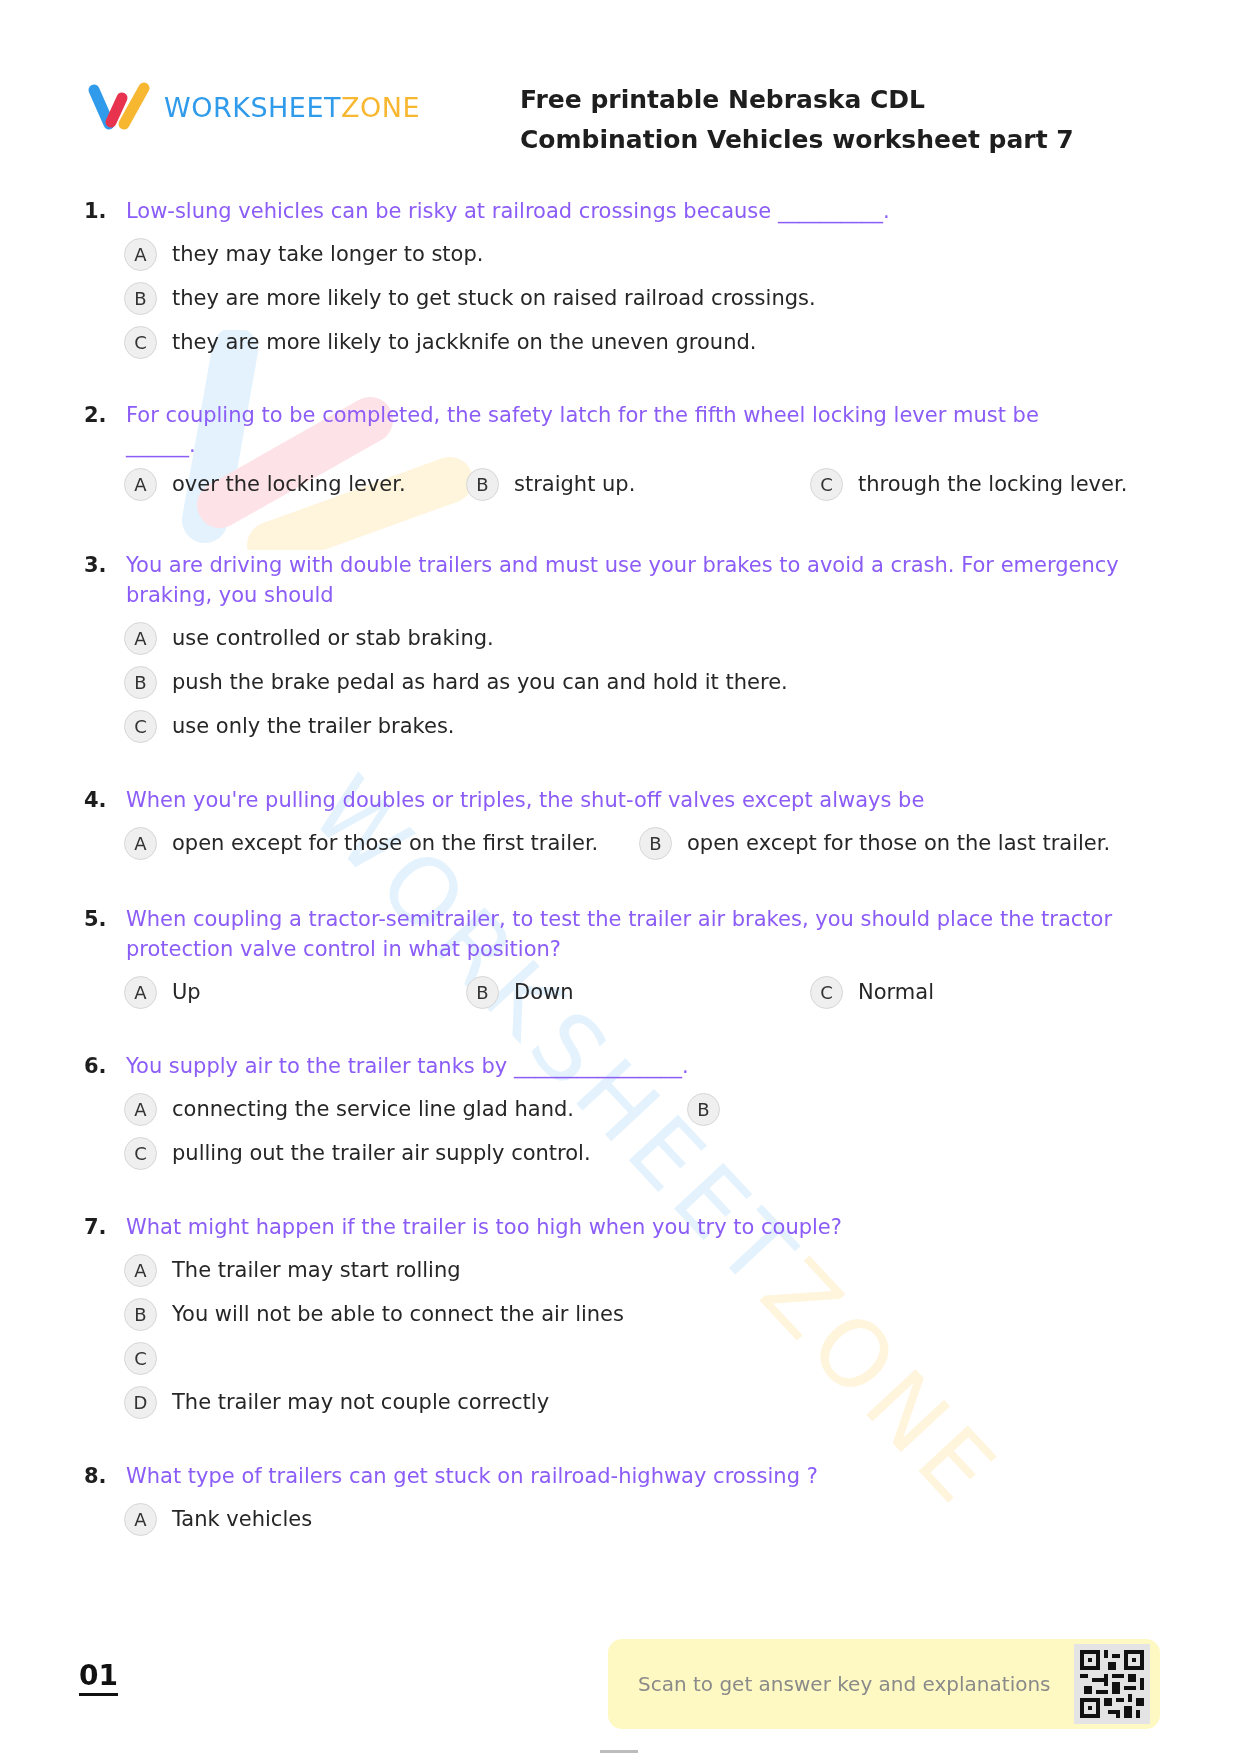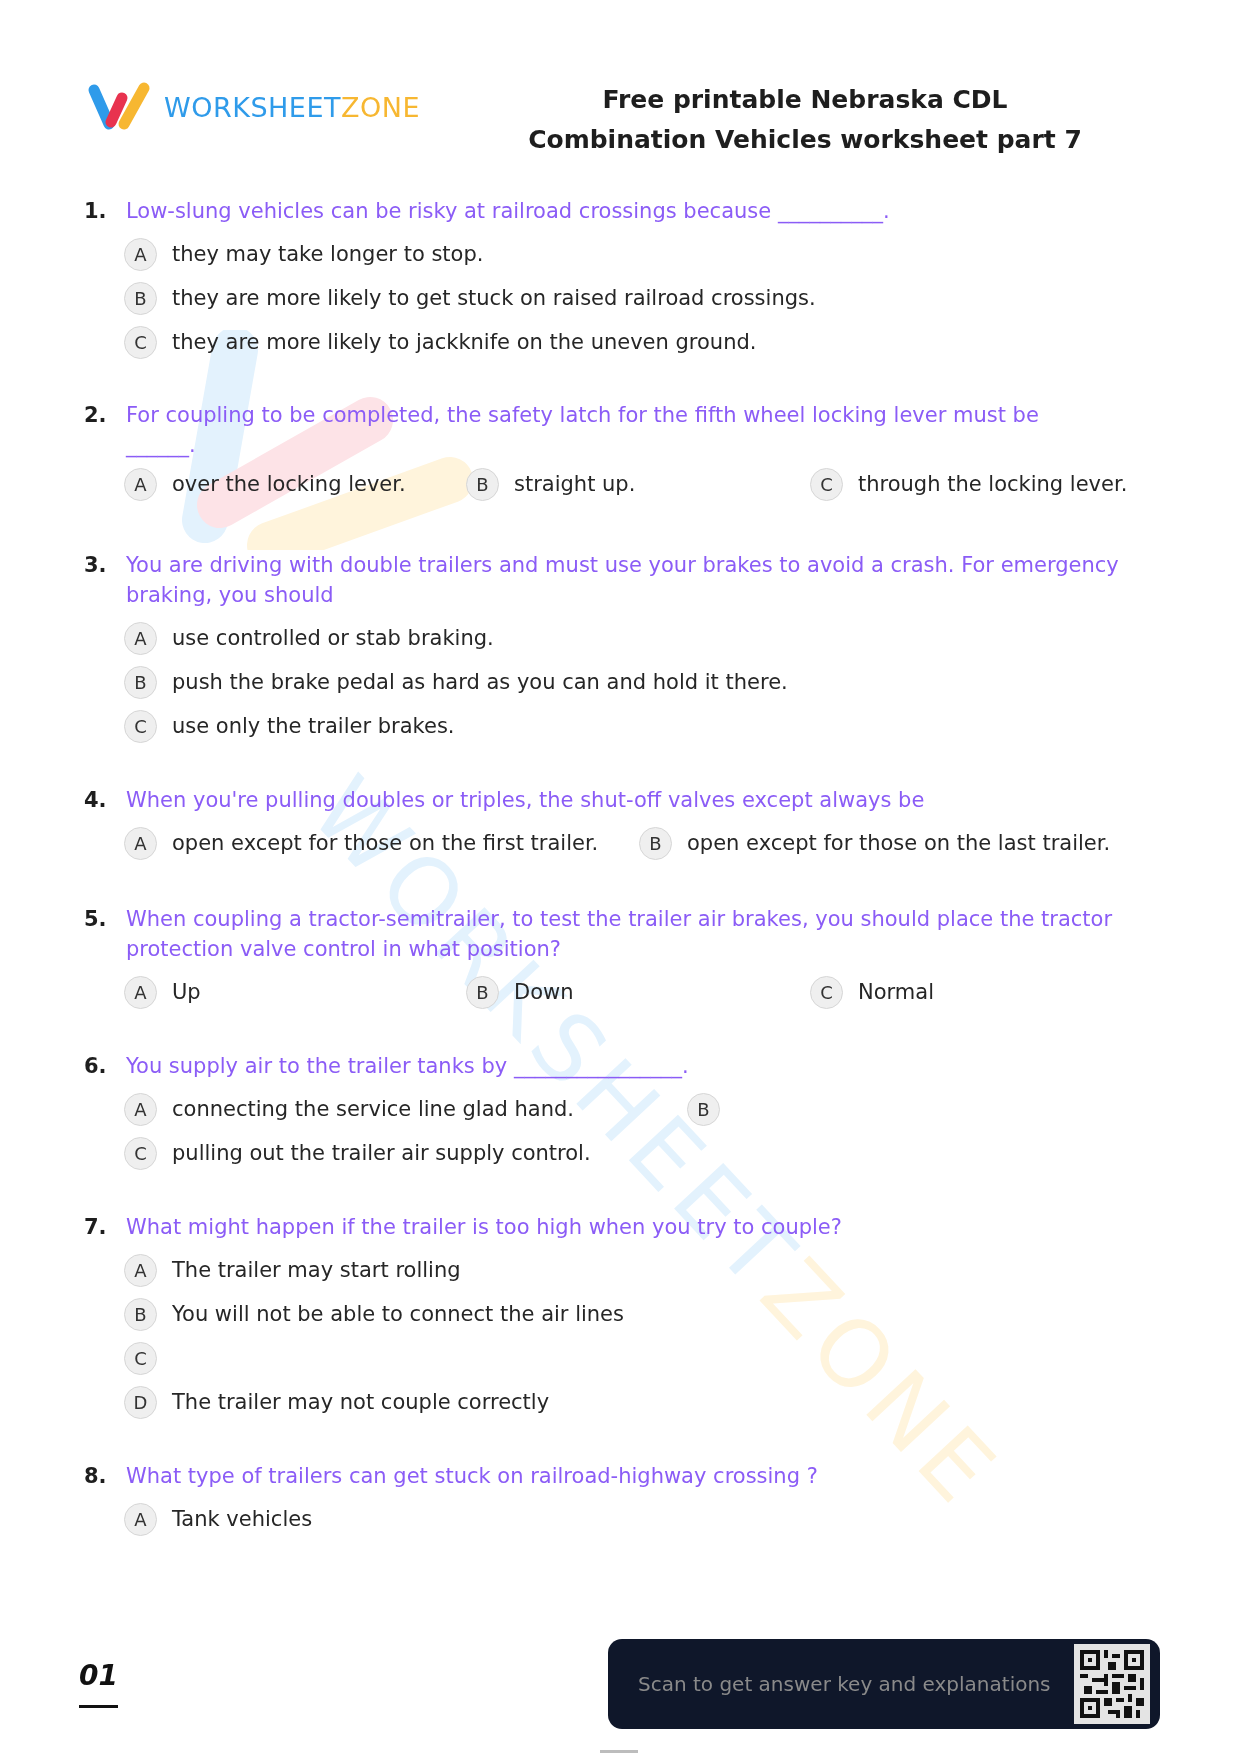--- a/index.html
+++ b/index.html
@@ -17,39 +17,39 @@
     .wm-text .w1 { color: #e3f2fd; }
     .wm-text .w2 { color: #fff4dc; }
 
     
     .logo { position: absolute; left: 84px; top: 80px; display: flex; align-items: center; }
     .logo svg { width: 70px; height: 54px; }
     .logo-text { margin-left: 10px; font-family: "DejaVu Sans", sans-serif; font-size: 27px; letter-spacing: 0.5px; }
     .logo-text .lw { color: #2f9bea; }
     .logo-text .lz { color: #f7b731; }
 
-    .title { position: absolute; left: 520px; top: 80px; width: 570px; text-align: center;
+    .title { position: absolute; left: 520px; top: 80px; width: 570px; 
              font-family: "DejaVu Sans", sans-serif; font-weight: 700; font-size: 25px; line-height: 40px; color: #1e1e1e; }
 
     
     .q { position: absolute; left: 84px; width: 1080px; }
     .q-row { display: flex; align-items: flex-start; }
     .q-num { width: 42px; font-weight: 700; font-size: 21px; line-height: 30px; color: #1e1e1e; }
     .q-text { flex: 1; font-size: 21px; line-height: 30px; color: #8b5cf6; }
     .opts { margin-left: 40px; position: relative; }
     .opt { display: flex; align-items: center; height: 44px; position: relative; }
     .opt.abs { position: absolute; top: 0; }
     .badge { width: 33px; height: 33px; border-radius: 50%; background: #efefef; border: 1px solid #d6d6d6;
              display: flex; align-items: center; justify-content: center; font-size: 18px; color: #333; flex: none; }
     .opt-text { margin-left: 15px; font-size: 21px; color: #262626; white-space: nowrap; }
 
     
     .page-num { position: absolute; left: 79px; top: 1660px; font-weight: 700; font-size: 28px; color: #111;
-                border-bottom: 3px solid #111; line-height: 32px; padding-bottom: 13px; font-style: italic; }
-    .scan-box { position: absolute; left: 608px; top: 1639px; width: 552px; height: 90px; background: #0f172a;
+                border-bottom: 3px solid #111; line-height: 32px; padding-bottom: 1px; }
+    .scan-box { position: absolute; left: 608px; top: 1639px; width: 552px; height: 90px; background: #fef9c3;
                 border-radius: 14px; display: flex; align-items: center; }
     .scan-text { margin-left: 30px; font-size: 20px; color: #8a8a8a; flex: 1; }
     .qr { width: 76px; height: 80px; background: #e4e4e4; margin-right: 10px; display: flex; align-items: center; justify-content: center; }
     .bottom-line { position: absolute; left: 600px; top: 1750px; width: 38px; height: 3px; background: #bdbdbd; }
   </style>
 </head>
 <body>
 
 <svg class="wm-logo" viewBox="0 0 300 220">
   <line x1="55" y1="20" x2="25" y2="190" stroke="#e3f2fd" stroke-width="46" stroke-linecap="round"></line>

